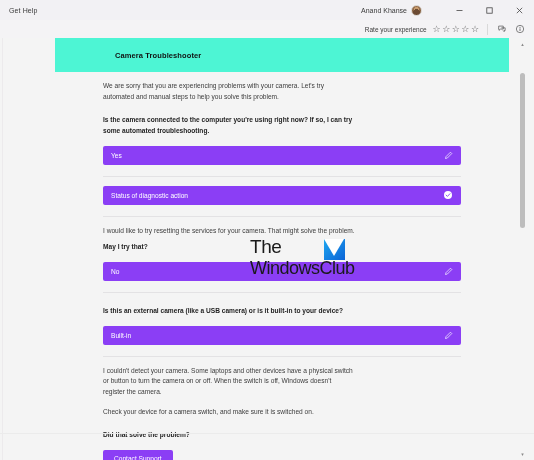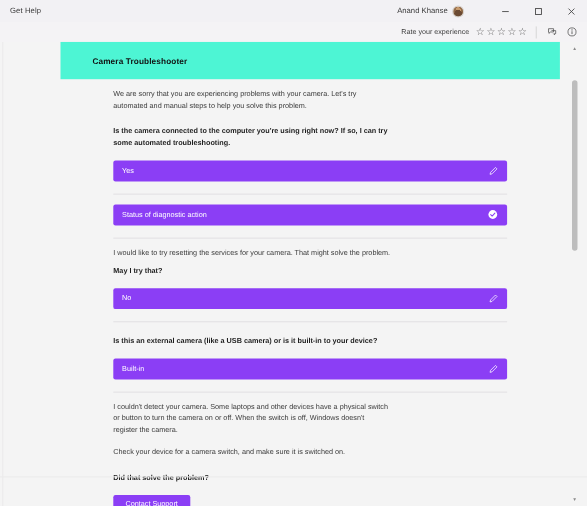--- a/index.html
+++ b/index.html
@@ -88,21 +88,21 @@
   }
   .content {
     position: absolute;
     left: 55px; right: 25px; top: 0; bottom: 0;
   }
 
   .banner {
     background: #4df5d4;
     height: 34px;
     display: flex; align-items: center;
-    padding-left: 29px;
+    padding-left: 60px;
   }
   .banner-title {
     font-size: 7.5px; font-weight: bold; color: #111;
     letter-spacing: .1px;
   }
 
   .pane { padding: 0 48px 0 48px; }
 
   .para {
     font-size: 6.6px;
@@ -350,15 +350,22 @@
     </div>
 
     <div class="footline"></div>
 
     <div class="scrollbar">
       <div class="scroll-arrow up">▴</div>
       <div class="scroll-thumb"></div>
       <div class="scroll-arrow down">▾</div>
     </div>
 
+    <div class="watermark">
+      <div class="wm-row">
+        <span class="wm-the">The</span>
+        <span class="wm-logo"></span>
+      </div>
+      <div class="wm-club">WindowsClub</div>
+    </div>
 
   </div>
 </div>
 
 </body></html>

